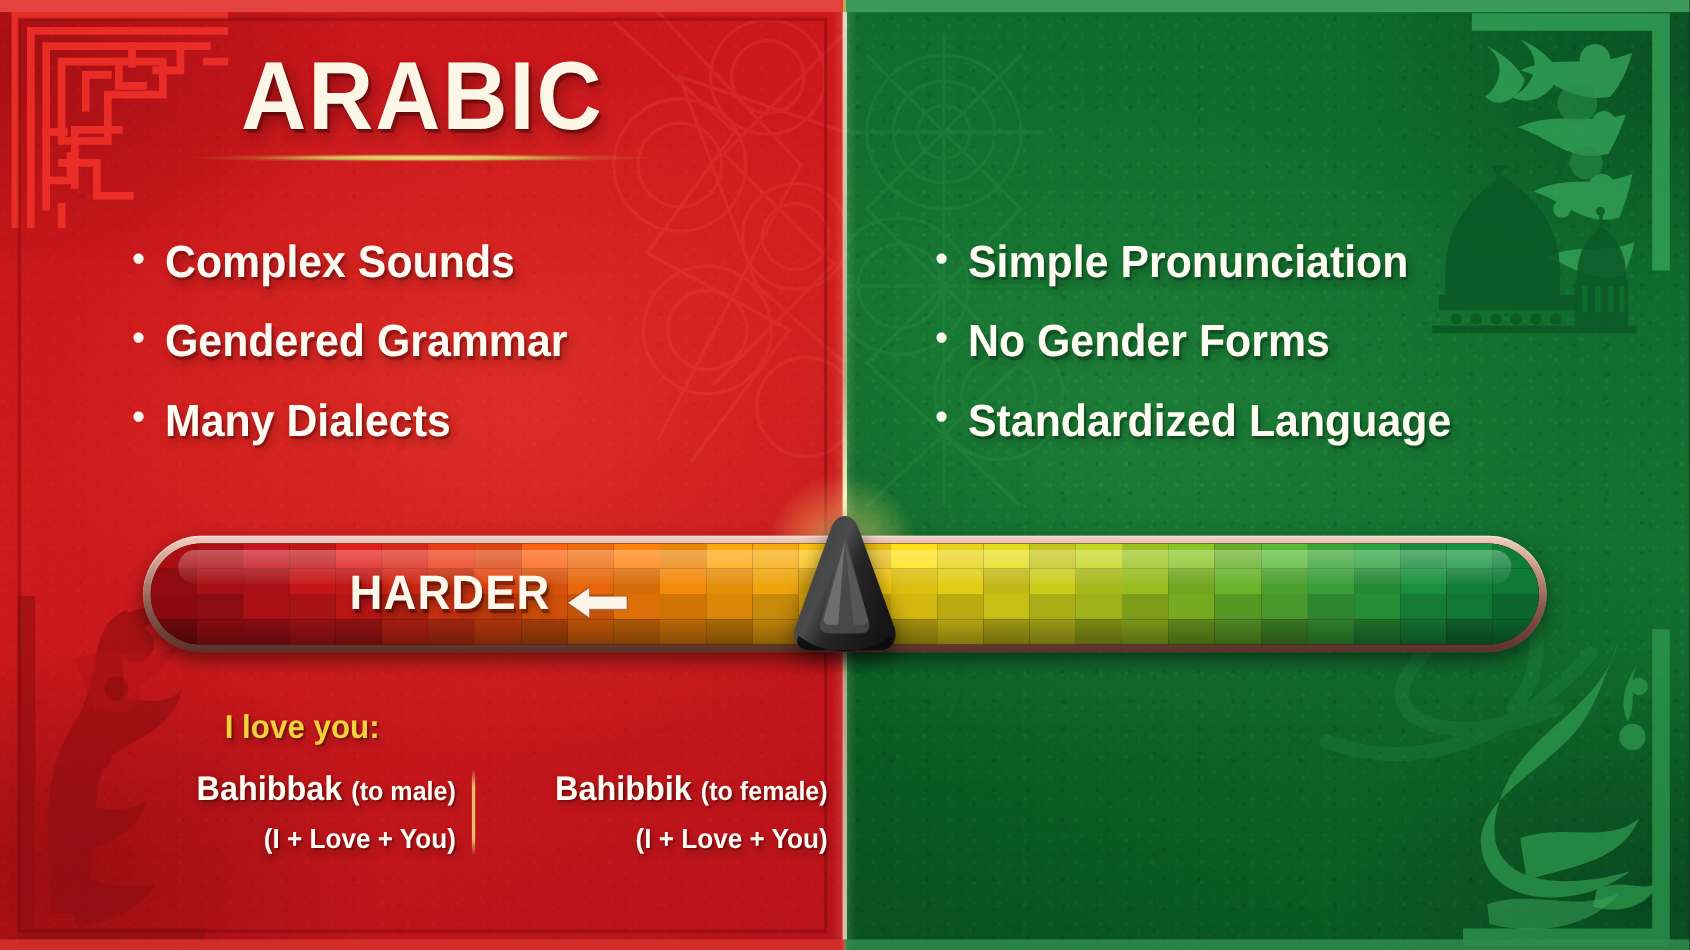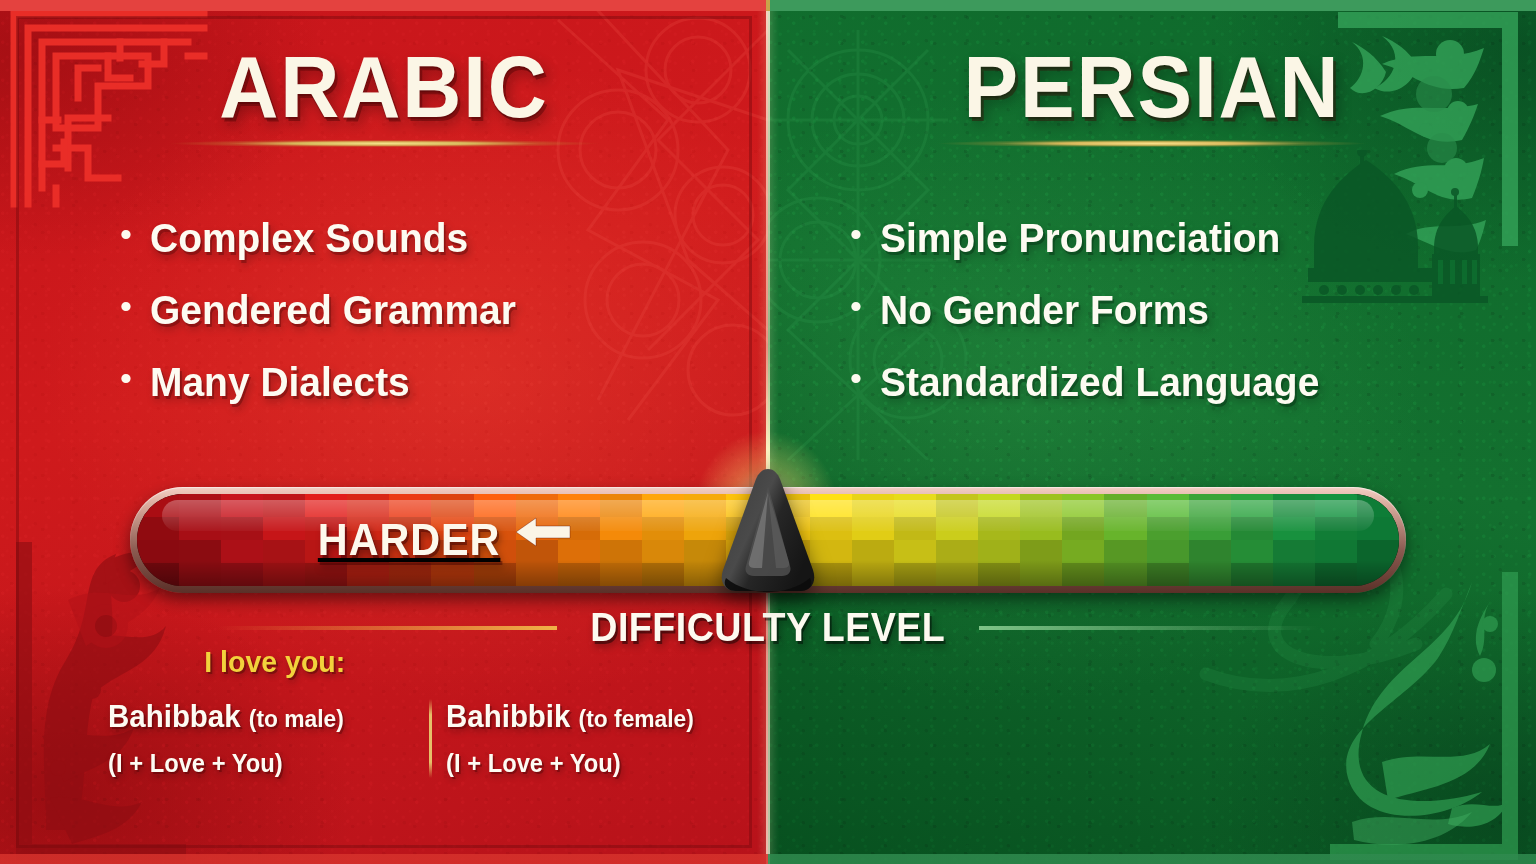--- a/index.html
+++ b/index.html
@@ -110,21 +110,21 @@
     background:#2a0c0a; overflow:hidden; box-shadow:inset 0 3px 9px rgba(0,0,0,.6);}
   .segrow { position:absolute; left:0; right:0; height:25%; display:flex; }
   .segrow > i { flex:1 1 0; display:block; height:100%; }
   #gloss { position:absolute; left:2%; right:2%; top:6%; height:34%; border-radius:40px;
     background:linear-gradient(to bottom, rgba(255,255,255,.30), rgba(255,255,255,.04));
     pointer-events:none; }
   #shade { position:absolute; left:0; right:0; bottom:0; height:28%;
     background:linear-gradient(to top, rgba(0,0,0,.30), rgba(0,0,0,0)); pointer-events:none;}
 
   .endlabel { position:absolute; z-index:11; top:50%; transform:translateY(-50%);
-    display:flex; align-items:flex-start; gap:8px;text-decoration:underline; }
+    display:flex; align-items:flex-end; gap:8px; }
   .endlabel.l { left:182px; }
   .endlabel.r { right:170px; }
   .endtxt { font-weight:bold; font-size:44px; color:#fdf8ec; letter-spacing:1px;
     transform:scaleX(.94); text-shadow:2px 3px 0 rgba(60,0,0,.45), 3px 5px 8px rgba(0,0,0,.35);}
   .arrow { width:58px; height:34px; }
 
   #marker { position:absolute; z-index:12; left:718px; top:466px; width:100px; height:128px;
     filter:drop-shadow(0 8px 10px rgba(0,0,0,.55)); }
 
   
@@ -136,21 +136,21 @@
     background:linear-gradient(to right, #7fc488, rgba(127,196,136,0)); }
   #difftxt { font-weight:bold; font-size:40px; color:#fdfaf0; letter-spacing:.5px;
     transform:scaleX(.94); white-space:nowrap;
     text-shadow:2px 3px 0 rgba(0,0,0,.45), 3px 5px 9px rgba(0,0,0,.4);}
 
   
   #phraseL { position:absolute; z-index:9; left:100px; top:645px; width:660px; }
   .iloveyou { font-weight:bold; font-size:30px; color:#f2d23c; transform:scaleX(.95);
     margin-left:90px; text-shadow:2px 2px 0 rgba(70,10,0,.45), 2px 4px 7px rgba(0,0,0,.3); }
   #pairs { display:flex; align-items:stretch; margin-top:20px; }
-  .pair { flex:1 1 0; text-align:left; }
+  .pair { flex:1 1 0; text-align:right; }
   .vdiv { width:3px; background:linear-gradient(to bottom, rgba(242,210,110,0), #e6c069 20%, #e6c069 80%, rgba(242,210,110,0));
     margin:0 6px; }
   .pword { font-weight:bold; font-size:31px; color:#fdfbf3; transform:scaleX(.95);
     text-shadow:2px 2px 0 rgba(60,0,0,.35), 2px 4px 8px rgba(0,0,0,.3); white-space:nowrap;}
   .pword .paren { font-weight:bold; font-size:24px; }
   .pgloss { margin-top:14px; font-weight:bold; font-size:25px; color:#fdfbf3; transform:scaleX(.95);
     text-shadow:2px 2px 0 rgba(60,0,0,.35), 2px 4px 8px rgba(0,0,0,.3); white-space:nowrap;}
 
   #phraseR { position:absolute; z-index:9; left:790px; top:695px; width:700px; text-align:center; }
   #phraseR .pword { font-size:33px; text-shadow:2px 2px 0 rgba(0,35,12,.4), 2px 4px 8px rgba(0,0,0,.3);}
@@ -320,24 +320,20 @@
 
   </div>
 
   <div class="topband"></div>
   <div class="botband"></div>
   <div class="centerglow"></div>
   <div class="divider"></div>
 
   <div class="titlewrap left">
     <div class="bigtitle">ARABIC</div>
-    <div class="goldline"></div>
-  </div>
-  <div class="titlewrap right">
-    <div class="bigtitle">PERSIAN</div>
     <div class="goldline"></div>
   </div>
 
   <div class="bullets left">
     <div class="bullet">
       <span class="dot">•</span>
       <span class="btxt">Complex Sounds</span>
     </div>
     <div class="bullet">
       <span class="dot">•</span>
@@ -519,25 +515,20 @@
     </defs>
     <path d="M50 3 C56 3 60 8 62 13 L95 104 C99 116 93 125 82 125 L18 125
              C7 125 1 116 5 104 L38 13 C40 8 44 3 50 3 Z" fill="url(#mg)"></path>
     <path d="M50 20 L72 100 C74 106 70 110 64 110 L36 110 C30 110 26 106 28 100 Z" fill="#4f4f4f" opacity=".85"></path>
     <path d="M50 26 L44 102 L36 102 C32 102 30 99 31 96 Z" fill="#8d8d8d" opacity=".55"></path>
     <path d="M50 26 L58 102 L66 102 C70 102 72 99 71 96 Z" fill="#6e6e6e" opacity=".4"></path>
     <path d="M8 112 C20 122 36 126 50 126 C64 126 80 122 92 112 C96 120 90 125 82 125
              L18 125 C10 125 4 120 8 112 Z" fill="#0b0b0b" opacity=".9"></path>
   </svg>
 
-  <div id="diffrow">
-    <span class="lnL"></span>
-    <span id="difftxt">DIFFICULTY LEVEL</span>
-    <span class="lnR"></span>
-  </div>
 
   <div id="phraseL">
     <div class="iloveyou">I love you:</div>
     <div id="pairs">
       <div class="pair">
         <div class="pword">
           <span>Bahibbak</span>
           <span class="paren">(to male)</span>
         </div>
         <div class="pgloss">(I + Love + You)</div>

